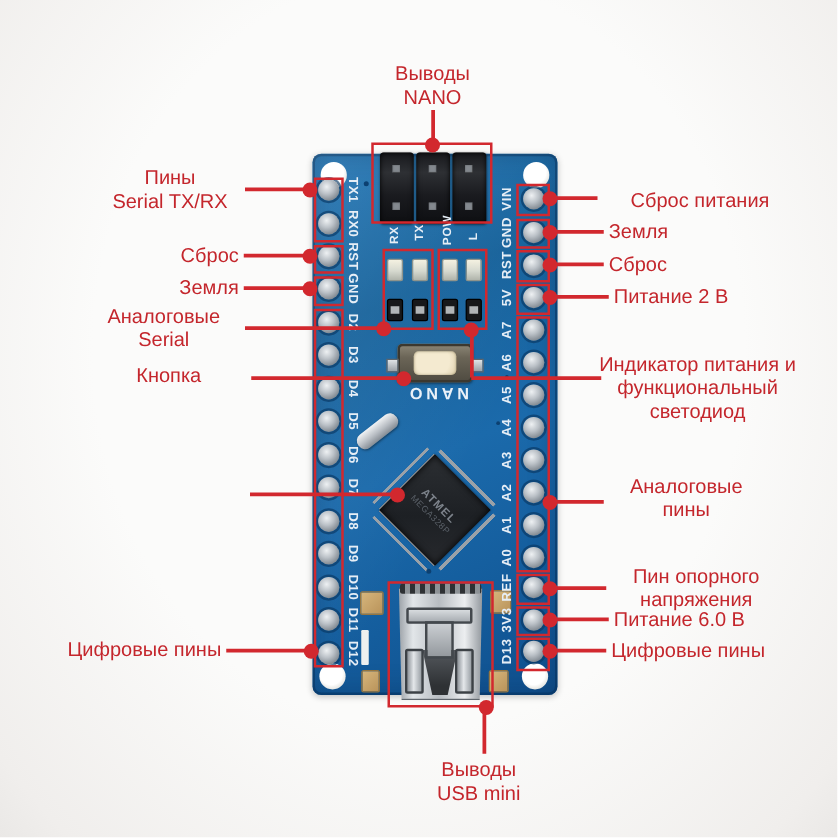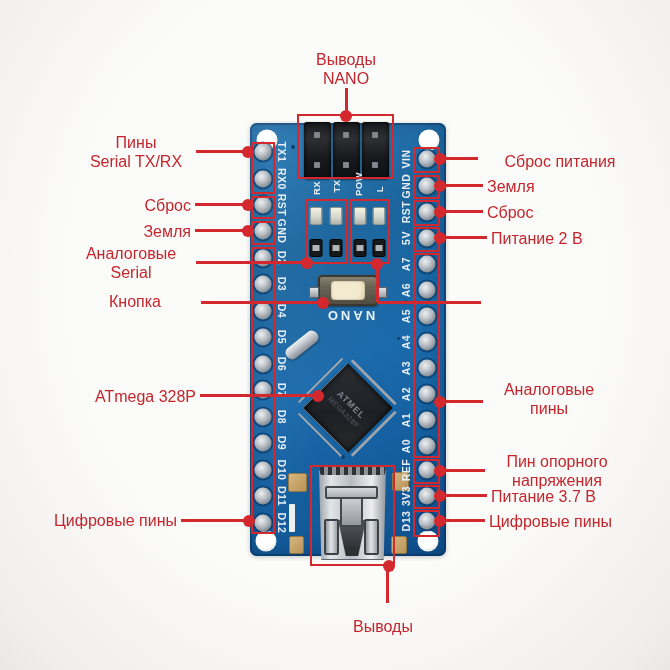--- a/index.html
+++ b/index.html
@@ -280,51 +280,54 @@
   <div class="lbl r" style="left:191px;top:231px;">
     <span>Земля</span>
   </div>
   <div class="lbl c" style="left:131px;top:263px;">
     <span>Аналоговые</span><br>
     <span>Serial</span>
   </div>
   <div class="lbl c" style="left:135px;top:301px;">
     <span>Кнопка</span><br>
   </div>
-  <div class="lbl r" style="left:196px;top:396px;">
-    <span>ATmega 328P</span>
-  </div>
   <div class="lbl r" style="left:177px;top:520px;">
     <span>Цифровые пины</span>
   </div>
 
   <div class="lbl c" style="left:560px;top:161px;">
     <span>Сброс питания</span><br>
   </div>
   <div class="lbl l" style="left:487px;top:186px;">
     <span>Земля</span>
   </div>
   <div class="lbl l" style="left:487px;top:212px;">
     <span>Сброс</span>
   </div>
   <div class="lbl l" style="left:491px;top:238px;">
     <span>Питание 2 В</span>
+  </div>
+  <div class="lbl c" style="left:558px;top:311px;">
+    <span>Индикатор питания и</span><br>
+    <span>функциональный</span><br>
+    <span>светодиод</span>
   </div>
   <div class="lbl c" style="left:557px;top:471px;">
     <span>Пин опорного</span><br>
     <span>напряжения</span>
   </div>
   <div class="lbl c" style="left:549px;top:399px;">
     <span>Аналоговые</span><br>
     <span>пины</span>
   </div>
   <div class="lbl l" style="left:491px;top:496px;">
-    <span>Питание 3.7 В</span>
+    <span>Питание 6.0 В</span>
   </div>
   <div class="lbl l" style="left:489px;top:521px;">
     <span>Цифровые пины</span>
   </div>
 
   <div class="lbl c" style="left:383px;top:626px;">
     <span>Выводы</span><br>
+    <span>USB mini</span>
   </div>
 
 </div>
 
 </body></html>

